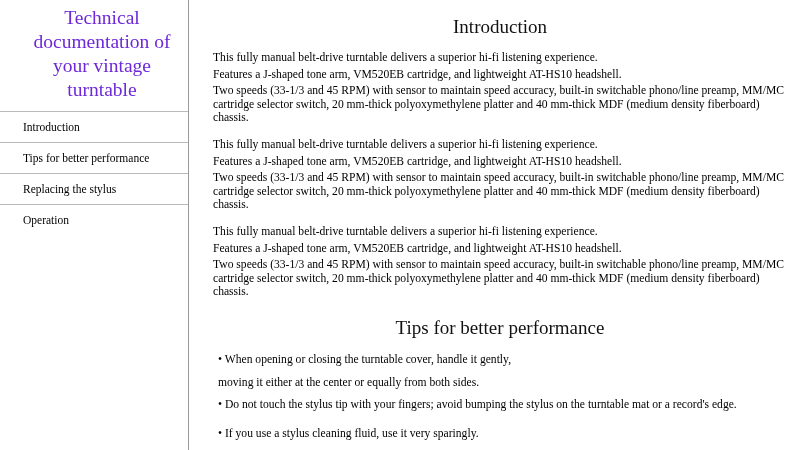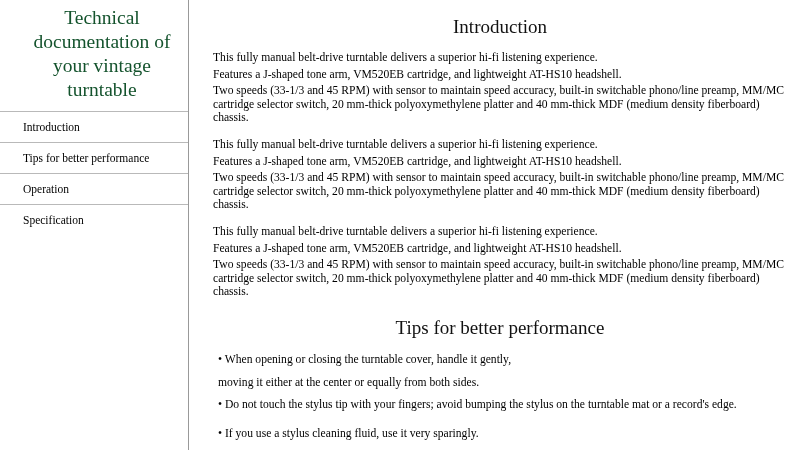--- a/index.html
+++ b/index.html
@@ -32,21 +32,21 @@
     overflow: hidden;
   }
 
   .sidebar-title {
     font-size: 19.5px;
     line-height: 24px;
     text-align: center;
     padding: 6px 3px 0 19px;
     margin: 0 0 9px 0;
     font-weight: normal;
-    color: #14532d;
+    color: #6d28d9;
   }
 
   .nav-list {
     list-style: none;
     margin: 0;
     padding: 0;
   }
 
   .nav-item {
     box-sizing: border-box;
@@ -106,22 +106,22 @@
 </head>
 <body>
 
 <div class="app">
 
   <aside class="sidebar">
     <h1 class="sidebar-title">Technical documentation of your vintage turntable</h1>
     <ul class="nav-list">
         <li class="nav-item"><span>Introduction</span></li>
         <li class="nav-item"><span>Tips for better performance</span></li>
+        <li class="nav-item"><span>Replacing the stylus</span></li>
         <li class="nav-item"><span>Operation</span></li>
-        <li class="nav-item"><span>Specification</span></li>
       </ul>
   </aside>
 
   <main class="content">
       <h2 class="section-heading">Introduction</h2>
       <div class="para-block">
         <p>This fully manual belt-drive turntable delivers a superior hi-fi listening experience.</p>
         <p>Features a J-shaped tone arm, VM520EB cartridge, and lightweight AT-HS10 headshell.</p>
         <p>Two speeds (33-1/3 and 45 RPM) with sensor to maintain speed accuracy, built-in switchable phono/line preamp, MM/MC cartridge selector switch, 20 mm-thick polyoxymethylene platter and 40 mm-thick MDF (medium density fiberboard) chassis.</p>
       </div>

